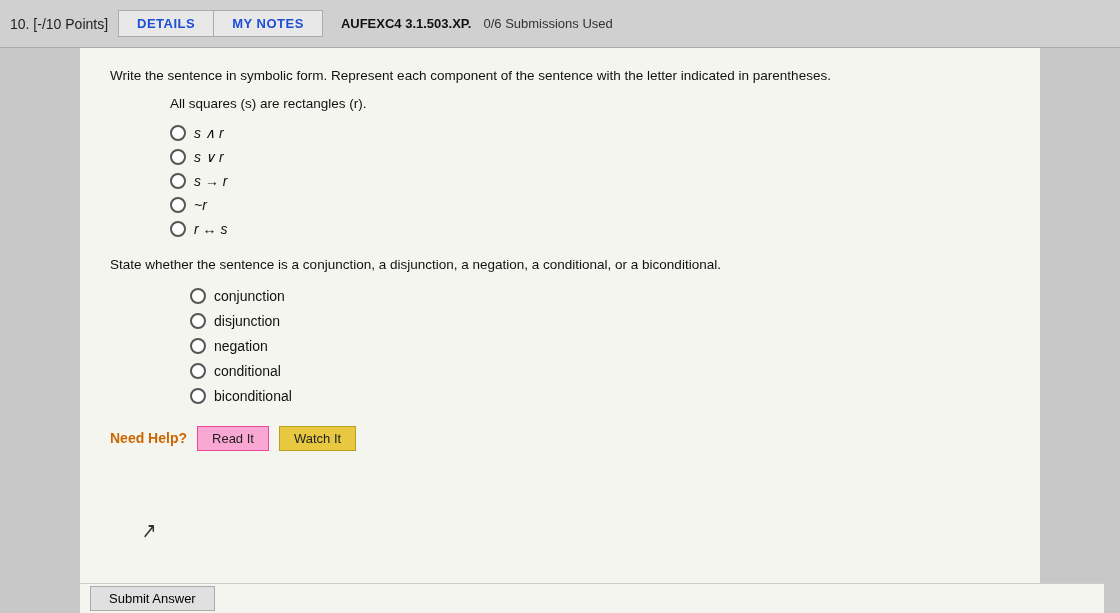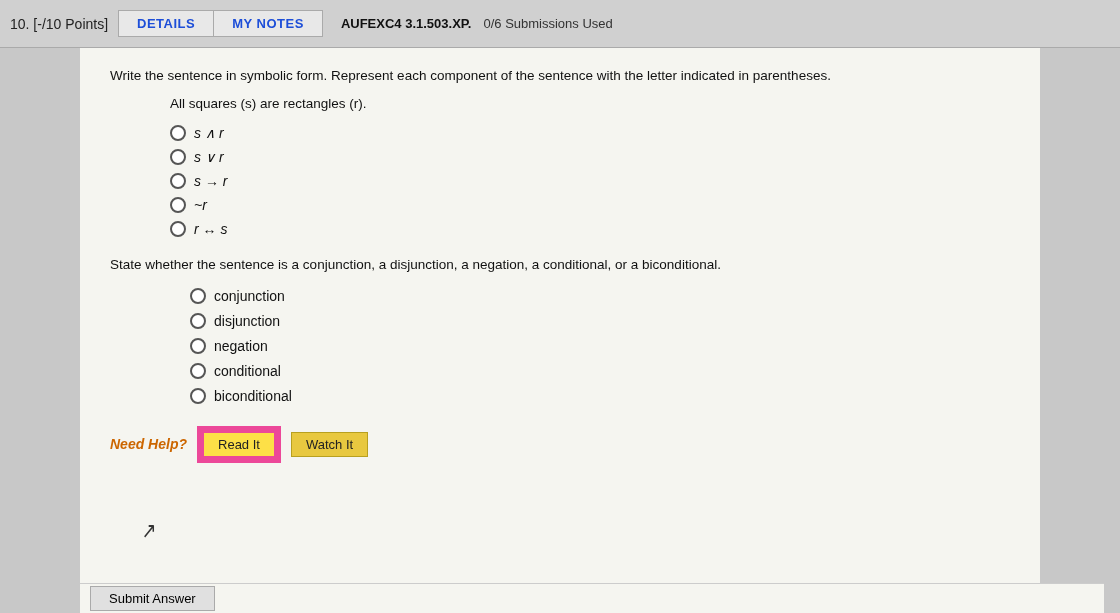--- a/index.html
+++ b/index.html
@@ -142,27 +142,26 @@
       display: flex;
       align-items: center;
       margin-top: 22px;
       gap: 10px;
     }
 
     .need-help-text {
       font-size: 14px;
       font-weight: bold;
       color: #cc6600;
-      font-style: italic;
     }
 
     .help-btn {
       padding: 4px 14px;
-      border: 7px solid #ec4899;
-      background: #fde047;
+      border: 1px solid #ec4899;
+      background: #f9a8d4;
       font-size: 13px;
       cursor: pointer;
       color: #222;
     }
 
     .help-btn.watch {
       background: #e8c840;
       border: 1px solid #b8a020;
     }
 

